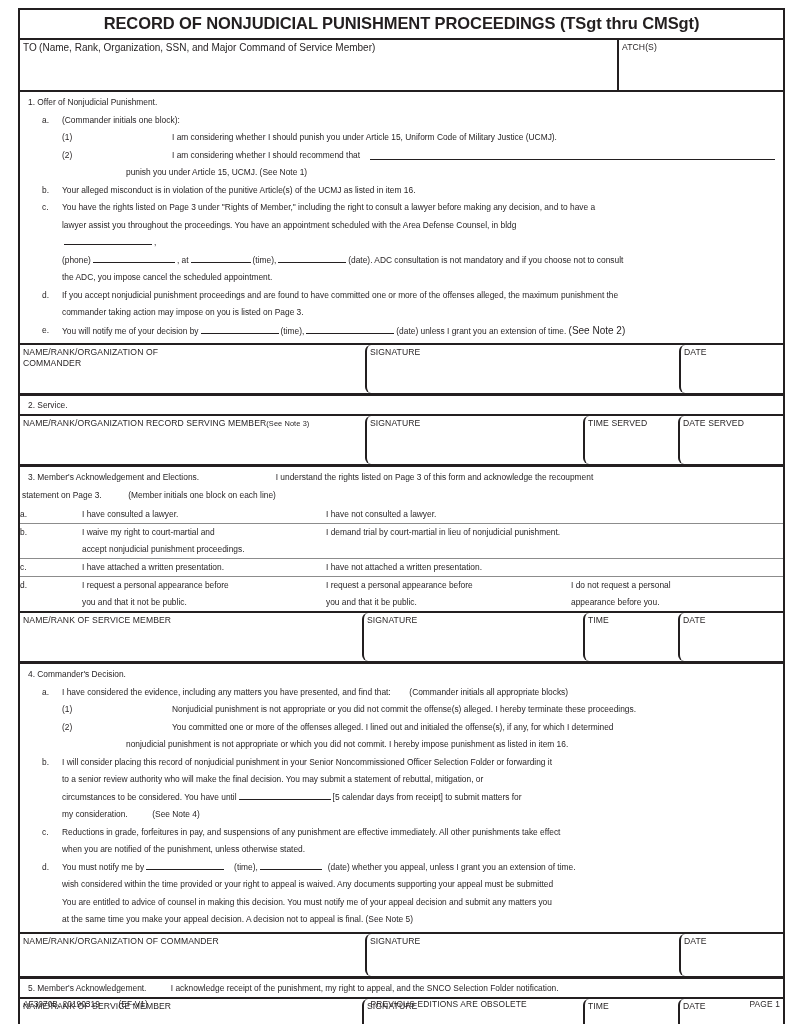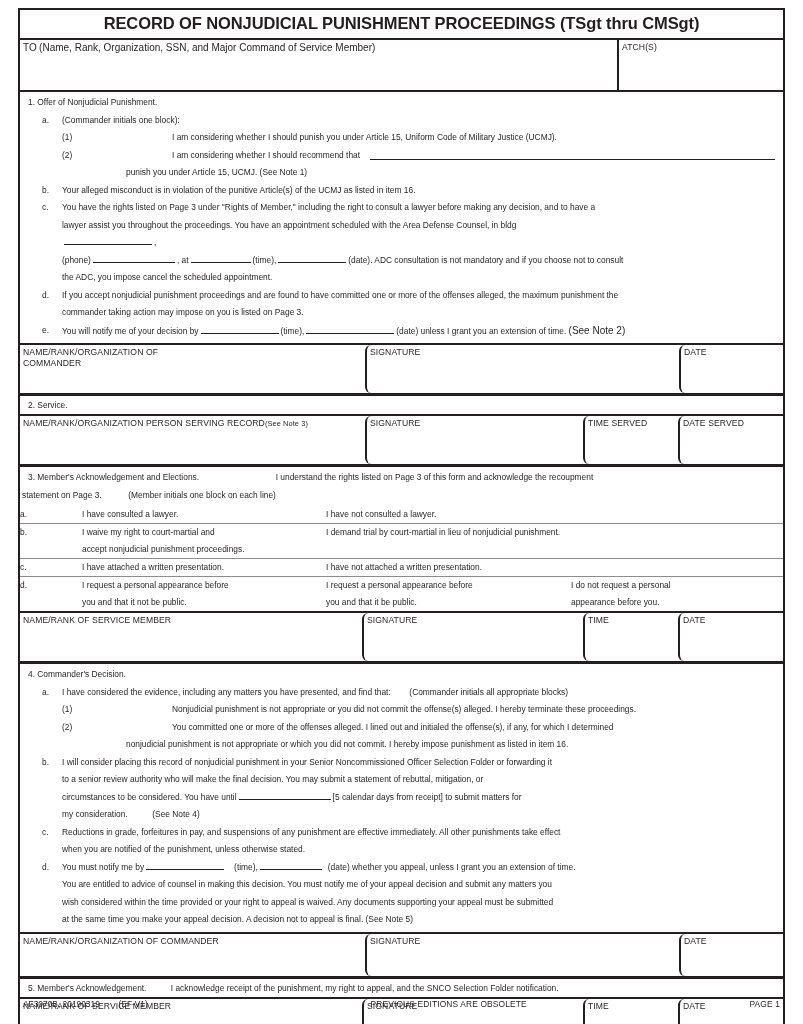--- a/index.html
+++ b/index.html
@@ -213,21 +213,21 @@
         <span class="lbl">DATE</span>
       </div>
     </div>
 
     <div class="bandrow" style="border-top-width:3px;">
       <span>2.   Service.</span>
     </div>
 
     <div class="sigrow" style="height:48px;">
       <div class="c1" style="flex:0 0 345px;">
-        <span class="lbl"><span>NAME/RANK/ORGANIZATION PERSON SERVING RECORD</span><span class="lbl-sm">(See Note 3)</span></span>
+        <span class="lbl"><span>NAME/RANK/ORGANIZATION RECORD SERVING MEMBER</span><span class="lbl-sm">(See Note 3)</span></span>
       </div>
       <div class="c2" style="flex:0 0 218px;">
         <span class="lbl">SIGNATURE</span>
       </div>
       <div class="c3" style="flex:0 0 95px;">
         <span class="lbl">TIME SERVED</span>
       </div>
       <div class="c4" style="flex:1 1 auto;">
         <span class="lbl">DATE SERVED</span>
       </div>
@@ -352,22 +352,22 @@
           <span style="display:block">when you are notified of the punishment, unless otherwise stated.</span>
         </span>
       </div>
 
       <div class="hang i1">
         <span class="mk" style="width:20px;">d.</span>
         <span class="tx">
           <span style="display:block">
             <span>You must notify me by</span><span class="fill" style="width:78px;"></span><span style="display:inline-block;width:8px;"></span><span>(time),</span><span class="fill" style="width:62px;"></span><span style="display:inline-block;width:4px;"></span><span>(date) whether you appeal, unless I grant you an extension of time.</span>
           </span>
+          <span style="display:block">wish considered within the time provided or your right to appeal is waived.  Any documents supporting your appeal must be submitted</span>
           <span style="display:block">You are entitled to advice of counsel in making this decision. You must notify me of your appeal decision and submit any matters you</span>
-          <span style="display:block">wish considered within the time provided or your right to appeal is waived.  Any documents supporting your appeal must be submitted</span>
           <span style="display:block">at the same time you make your appeal decision.  A decision not to appeal is final. (See Note 5)</span>
         </span>
       </div>
     </div>
 
     <div class="sigrow" style="height:42px;">
       <div class="c1" style="flex:0 0 345px;">
         <span class="lbl">NAME/RANK/ORGANIZATION OF COMMANDER</span>
       </div>
       <div class="c2" style="flex:0 0 314px;">

